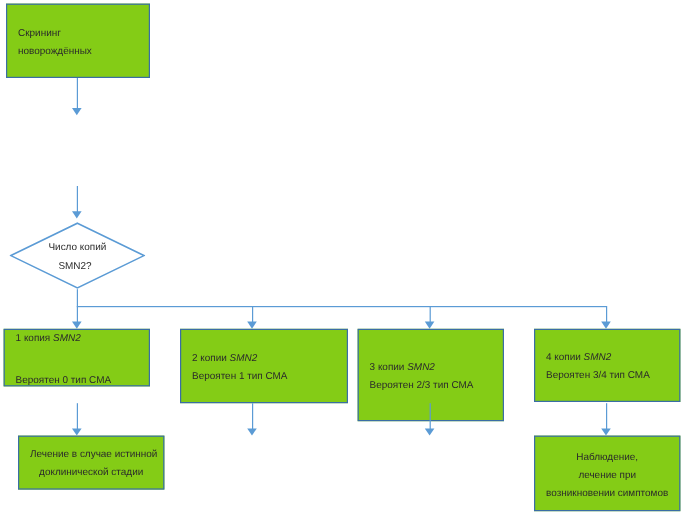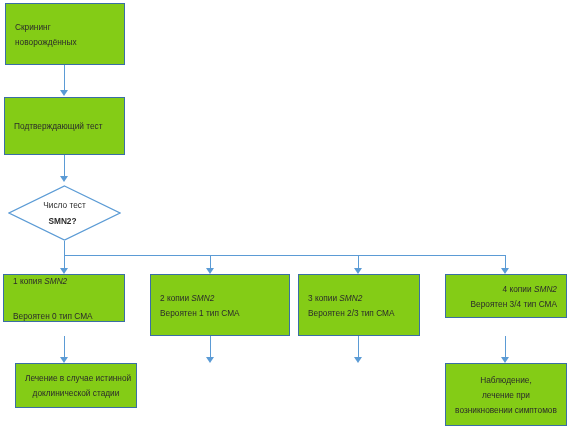--- a/index.html
+++ b/index.html
@@ -65,21 +65,20 @@
     color: #2b2b2b;
     overflow: hidden;
   }
   .diamond-text .dline {
     display: block;
     margin: 3.4px 0;
     white-space: nowrap;
   }
   .diamond-text .dline.indent {
     margin-right: 4px;
-    font-weight: bold;
   }
   
   .conn-v, .conn-h {
     position: absolute;
     background: #5b9bd5;
   }
   .conn-v { width: 1.3px; }
   .conn-h { height: 1.3px; }
   .arrow-down {
     position: absolute;
@@ -96,33 +95,30 @@
 <div id="canvas">
 
   <div class="node justify" style="left:5px; top:3px; width:120px; height:62px;">
     <span class="line">Скрининг</span>
     <span class="line plain">новорождённых</span>
   </div>
 
   <div class="conn-v" style="left:64px; top:65px; height:26px;"></div>
   <div class="arrow-down" style="left:59.6px; top:90px;"></div>
 
-  <div class="node" style="left:4px; top:97px; width:121px; height:58px;">
-    <span class="line">Подтверждающий тест</span>
-  </div>
 
   <div class="conn-v" style="left:64px; top:155px; height:22px;"></div>
   <div class="arrow-down" style="left:59.6px; top:176px;"></div>
 
   <div class="diamond-wrap" style="left:8px; top:185px; width:113px; height:56px;">
     <svg class="diamond-shape" viewBox="0 0 113 56" preserveAspectRatio="none">
       <polygon points="56.5,1 112,28 56.5,55 1,28" fill="#ffffff" stroke="#5b9bd5" stroke-width="1.3"></polygon>
     </svg>
     <div class="diamond-text">
-      <span class="dline">Число  тест</span>
+      <span class="dline">Число  копий</span>
       <span class="dline indent">SMN2?</span>
     </div>
   </div>
 
   <div class="conn-v" style="left:64px; top:241px; height:28px;"></div>
   <div class="conn-h" style="left:64px; top:255px; width:441px;"></div>
 
   <div class="arrow-down" style="left:59.6px; top:268px;"></div>
 
   <div class="conn-v" style="left:210px; top:255px; height:14px;"></div>
@@ -137,26 +133,26 @@
   <div class="node" style="left:3px; top:274px; width:122px; height:48px;gap:20px;">
     <span class="line"><span>1 копия </span><em>SMN2</em></span>
     <span class="line">Вероятен 0 тип СМА</span>
   </div>
 
   <div class="node" style="left:150px; top:274px; width:140px; height:62px;">
     <span class="line"><span>2 копии </span><em>SMN2</em></span>
     <span class="line">Вероятен 1 тип СМА</span>
   </div>
 
-  <div class="node" style="left:298px; top:274px; width:122px; height:62px;">
+  <div class="node" style="left:298px; top:274px; width:122px; height:77px;">
     <span class="line"><span>3 копии </span><em>SMN2</em></span>
     <span class="line">Вероятен 2/3 тип СМА</span>
   </div>
 
-  <div class="node" style="left:445px; top:274px; width:122px; height:44px;align-items:flex-end;">
+  <div class="node" style="left:445px; top:274px; width:122px; height:61px;">
     <span class="line"><span>4 копии </span><em>SMN2</em></span>
     <span class="line">Вероятен 3/4 тип СМА</span>
   </div>
 
   <div class="conn-v" style="left:64px; top:336px; height:22px;"></div>
   <div class="arrow-down" style="left:59.6px; top:357px;"></div>
 
   <div class="conn-v" style="left:210px; top:336px; height:22px;"></div>
   <div class="arrow-down" style="left:205.6px; top:357px;"></div>
 

